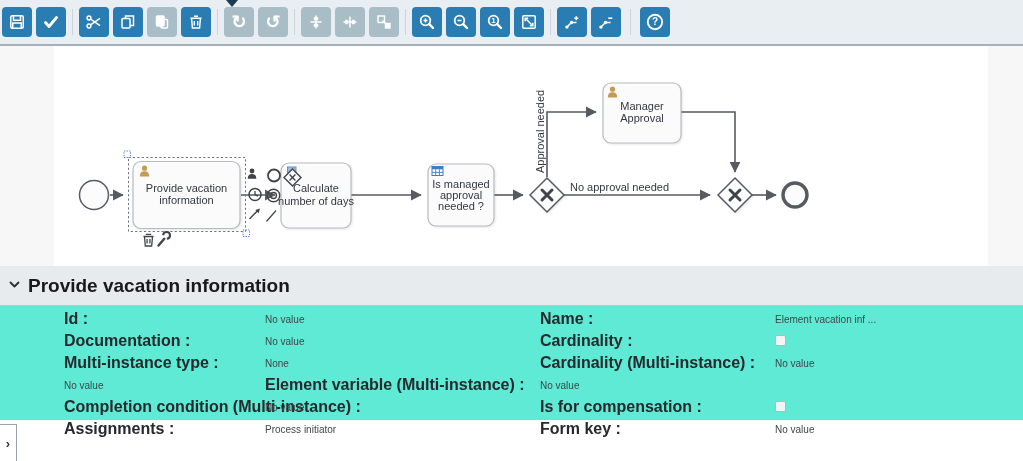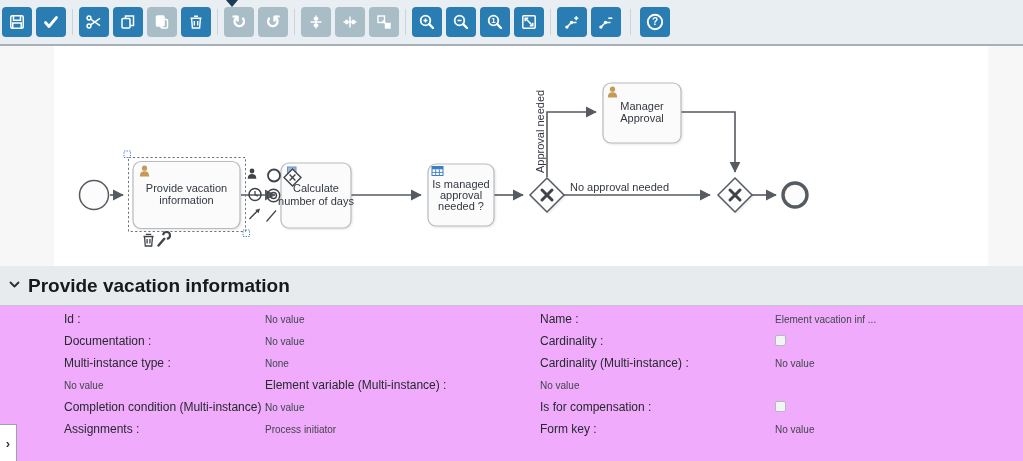--- a/index.html
+++ b/index.html
@@ -35,29 +35,29 @@
   .ws-margin-right { width:35px; background:#f7f7f8; }
   svg.diagram { position:absolute; left:0; top:0; width:1023px; height:220px; }
   svg.diagram text { font-family:"Liberation Sans", sans-serif; font-size:11px; fill:#33383e; }
   .flow { stroke:#565b61; stroke-width:1.6; fill:none; marker-end:url(#arrowhead); }
   .tasknode { fill:#fbfbfc; stroke:#b7bbbf; stroke-width:1.2; filter:drop-shadow(1px 1.5px 1px rgba(0,0,0,0.10)); }
   .gw { fill:#fcfcfd; stroke:#565b61; stroke-width:1.5; filter:drop-shadow(1px 1.5px 1px rgba(0,0,0,0.10)); }
   .gwx { stroke:#3e434a; stroke-width:3; stroke-linecap:round; fill:none; }
   .padicon { stroke:#3f444a; fill:none; }
   .edge-label { fill:#2e333a; }
   
-  .properties { height:195px; background:#f0abfc; position:relative; }
+  .properties { height:154px; background:#5eead4; position:relative; }
   .props-header {
     height:40px; background:#e7ebee; border-bottom:1px solid #bfc6cd;
     display:flex; align-items:center; padding-left:8px; box-sizing:border-box;
   }
   .props-title { font-size:19px; font-weight:bold; color:#17191c; margin-left:7px; }
   .props-body { padding:2px 0 0 64px; }
   .prow { display:grid; grid-template-columns:201px 275px 235px 1fr; height:22px; align-items:center; }
-  .plabel { font-weight:normal; font-size:12px; color:#26292d; white-space:nowrap; }
+  .plabel { font-weight:bold; font-size:16px; color:#26292d; white-space:nowrap; }
   .pvalue { font-size:10px; color:#41464b; white-space:nowrap; }
   .checkbox {
     width:11px; height:11px; border:1px solid #b3b8bc; background:#f3f4f5;
     border-radius:2px; display:inline-block; box-sizing:border-box;
   }
   .nav-expander {
     position:absolute; left:0; top:158px; width:17px; height:37px; background:#ffffff;
     border-top:1px solid #9aa1a8; border-right:1px solid #9aa1a8;
     display:flex; align-items:center; justify-content:center;
     font-weight:bold; color:#2e3338; font-size:13px; cursor:pointer; box-sizing:border-box;

